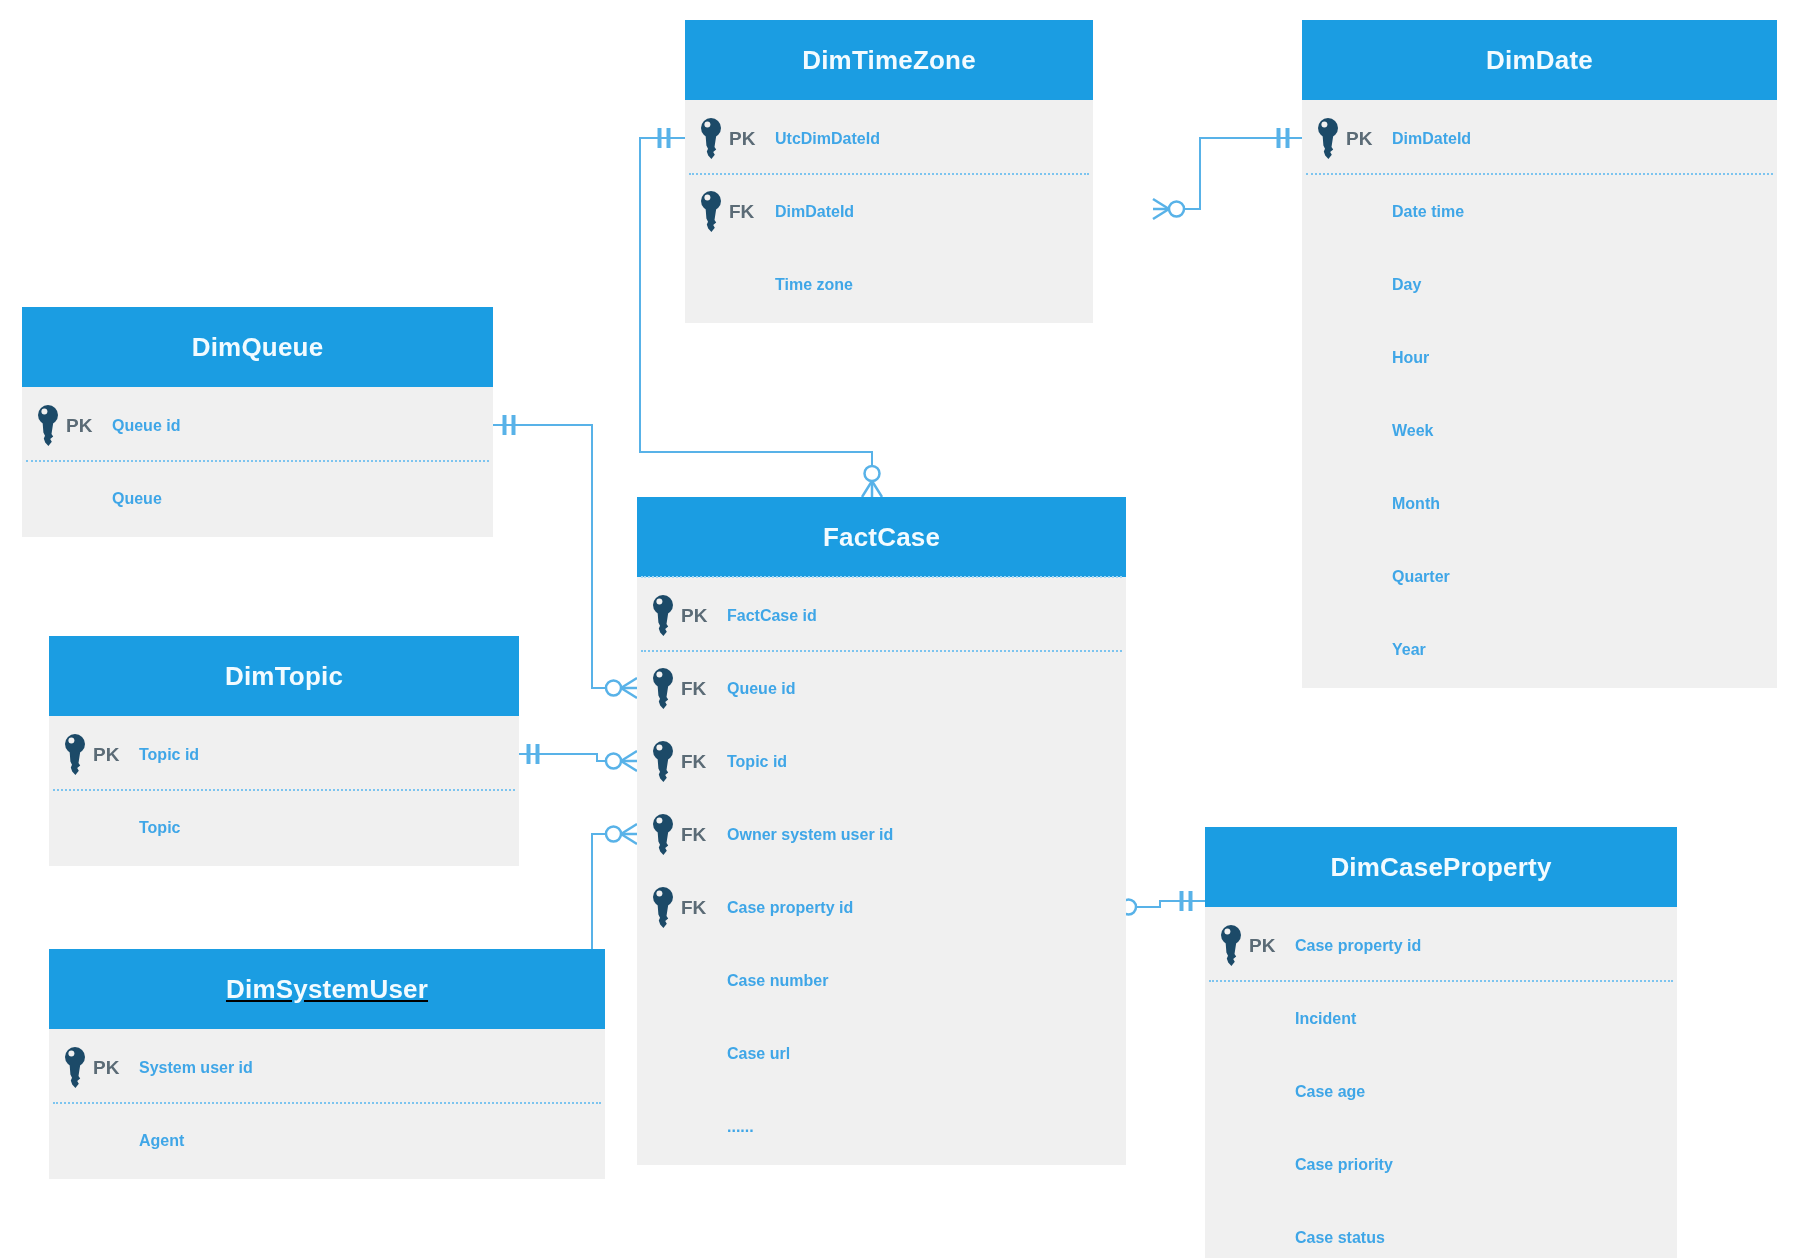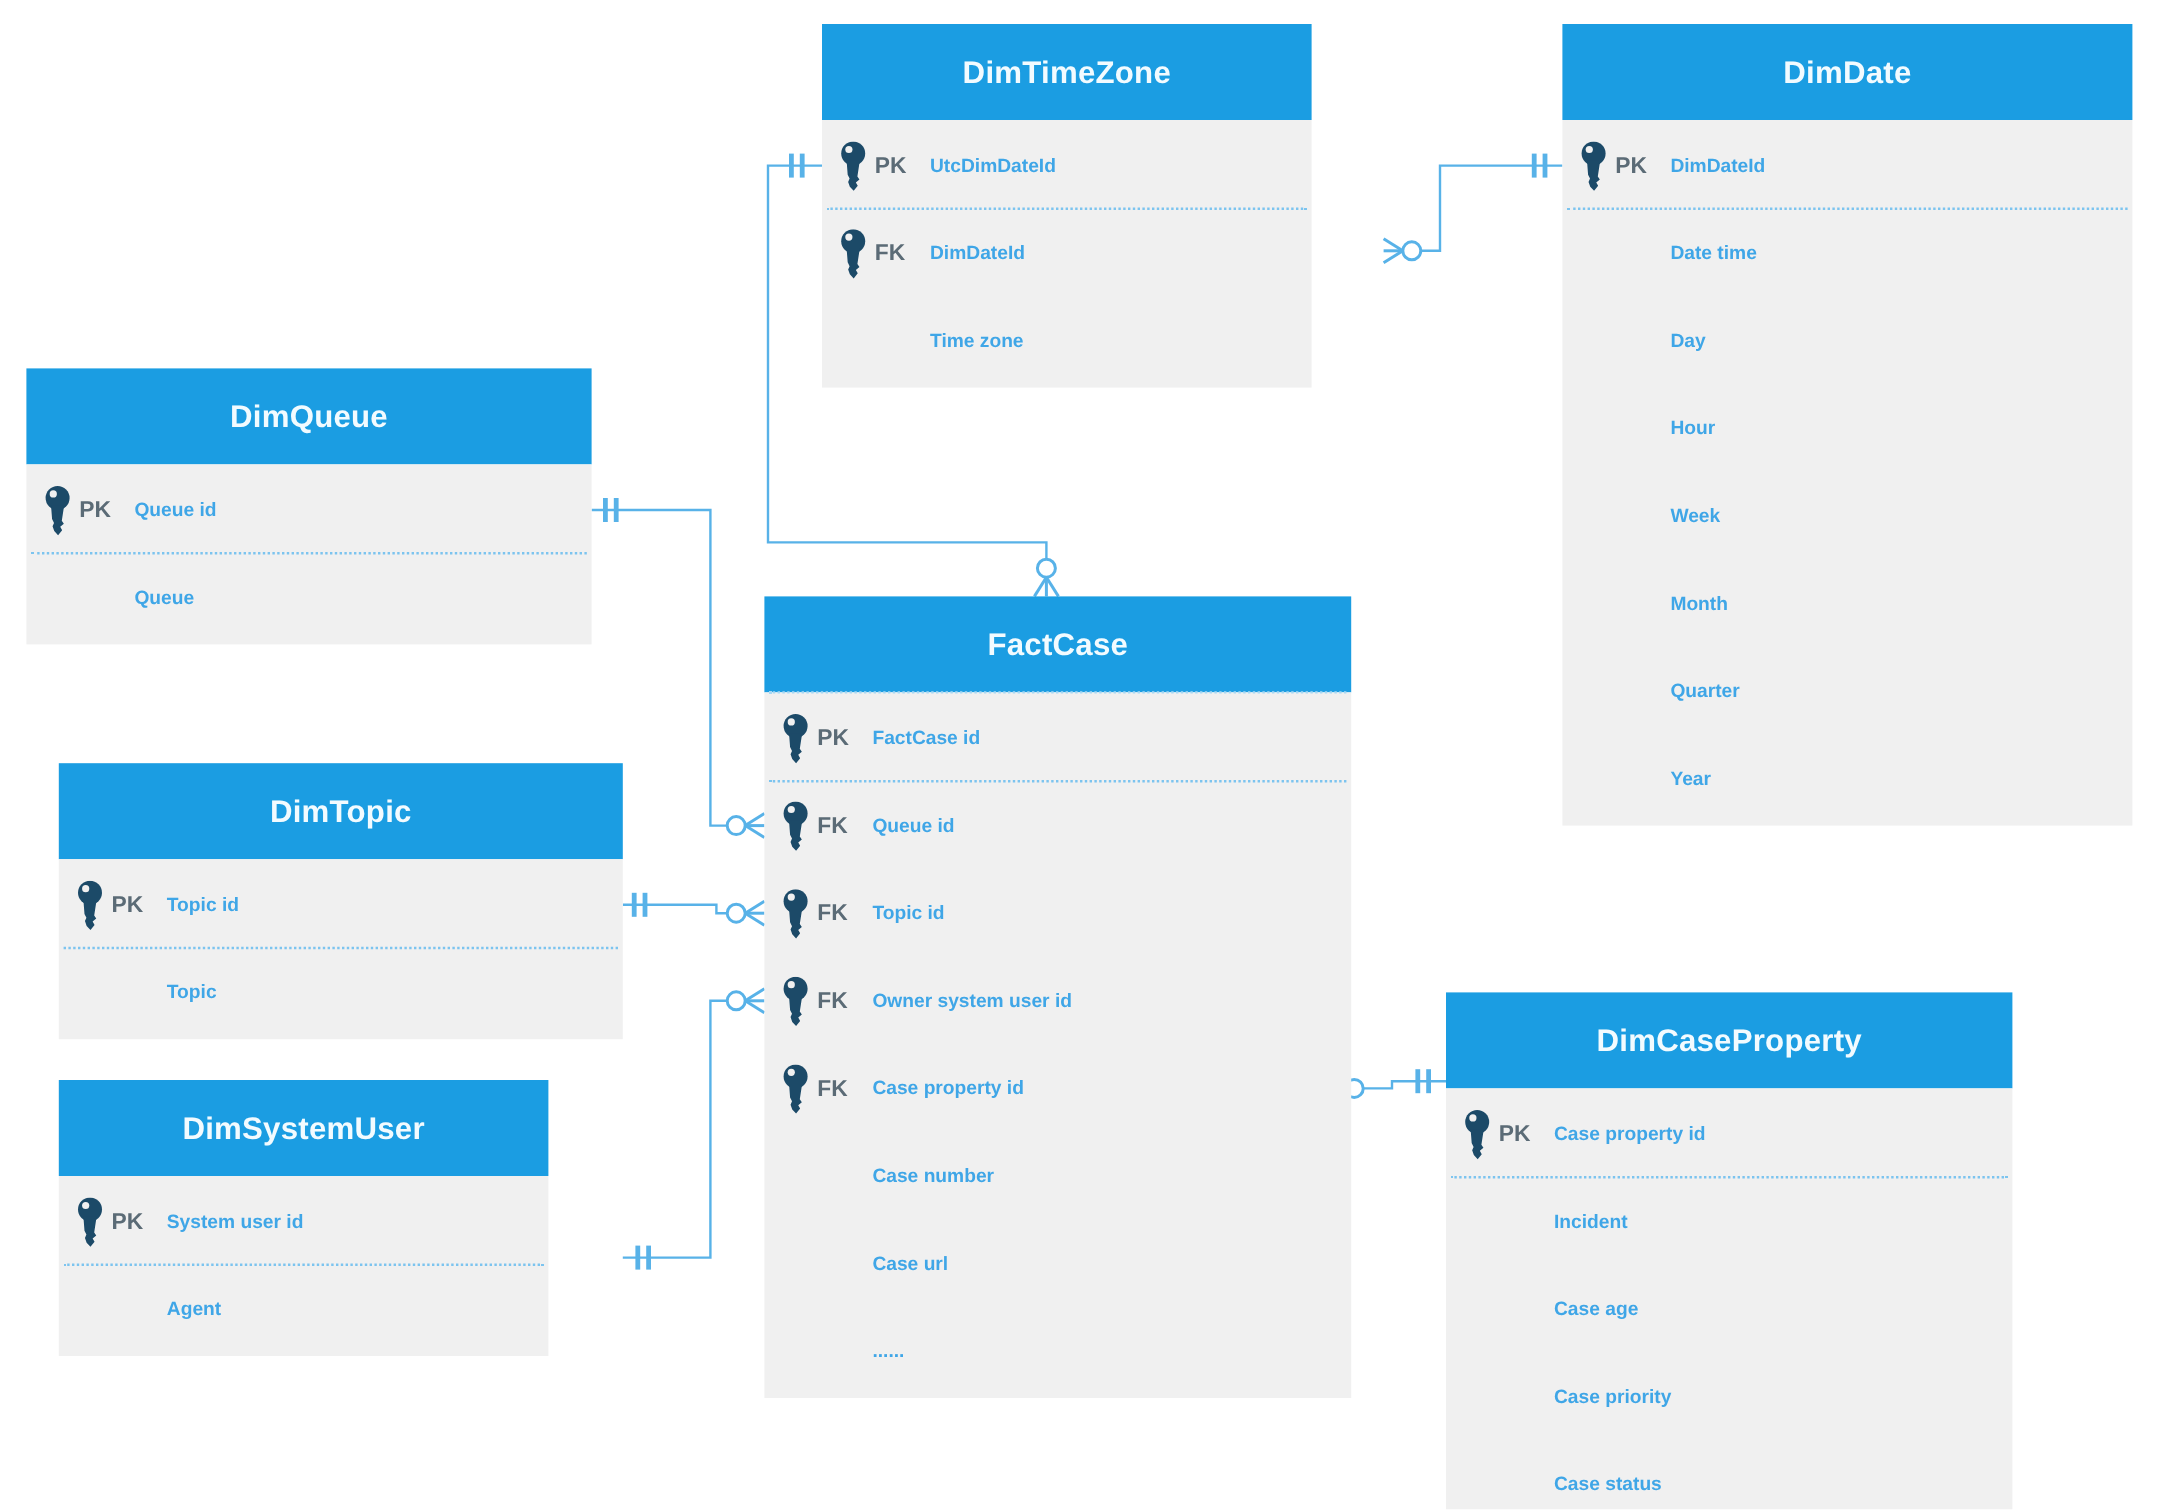--- a/index.html
+++ b/index.html
@@ -266,21 +266,21 @@
               <circle cx="8.4" cy="6.6" r="3" fill="#f0f0f0"></circle>
             </svg>
             <span class="klabel">PK</span>
             <span class="fname">Topic id</span>
           </div>
           <div class="row">
             <span class="fname">Topic</span>
           </div>
         </div>
       </div>
-      <div class="tbl" style="left: 49px; top: 900px; width: 408px;">
+      <div class="tbl" style="left: 49px; top: 949px; width: 556px; text-decoration: underline;">
         <div class="hd">
           <span class="ttl">DimSystemUser</span>
         </div>
         <div class="bd">
           <div class="row sep">
             <svg class="key" width="24" height="42" viewBox="0 0 24 42">
               <circle cx="12" cy="10" r="10" fill="#1c4a68"></circle>
               <path d="M6.5 16 L17.5 16 L15.5 29 L17.2 31.5 L14.2 34 L15.8 36.8 L12.4 41 L9.2 37.6 L7.8 33.6 L9 30.8 L7.4 27.6 Z" fill="#1c4a68"></path>
               <circle cx="8.4" cy="6.6" r="3" fill="#f0f0f0"></circle>
             </svg>

